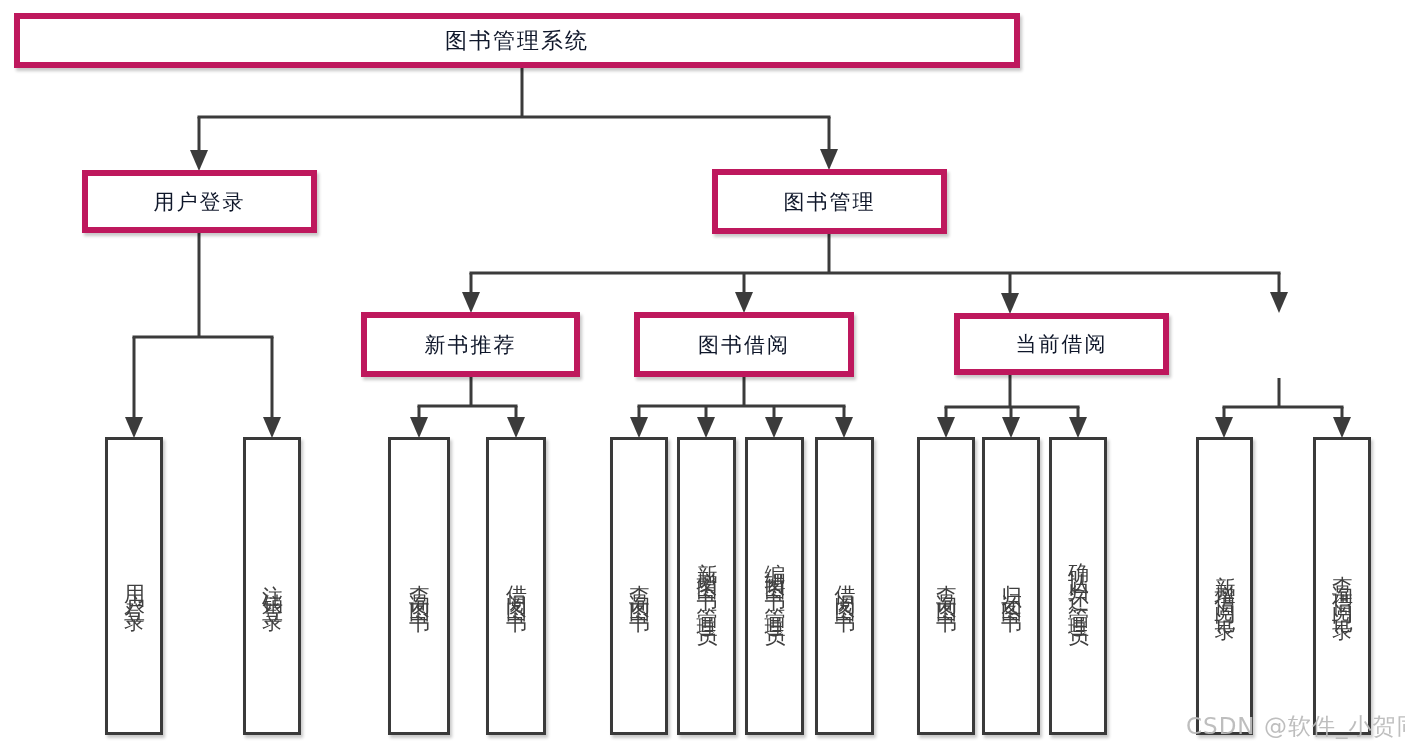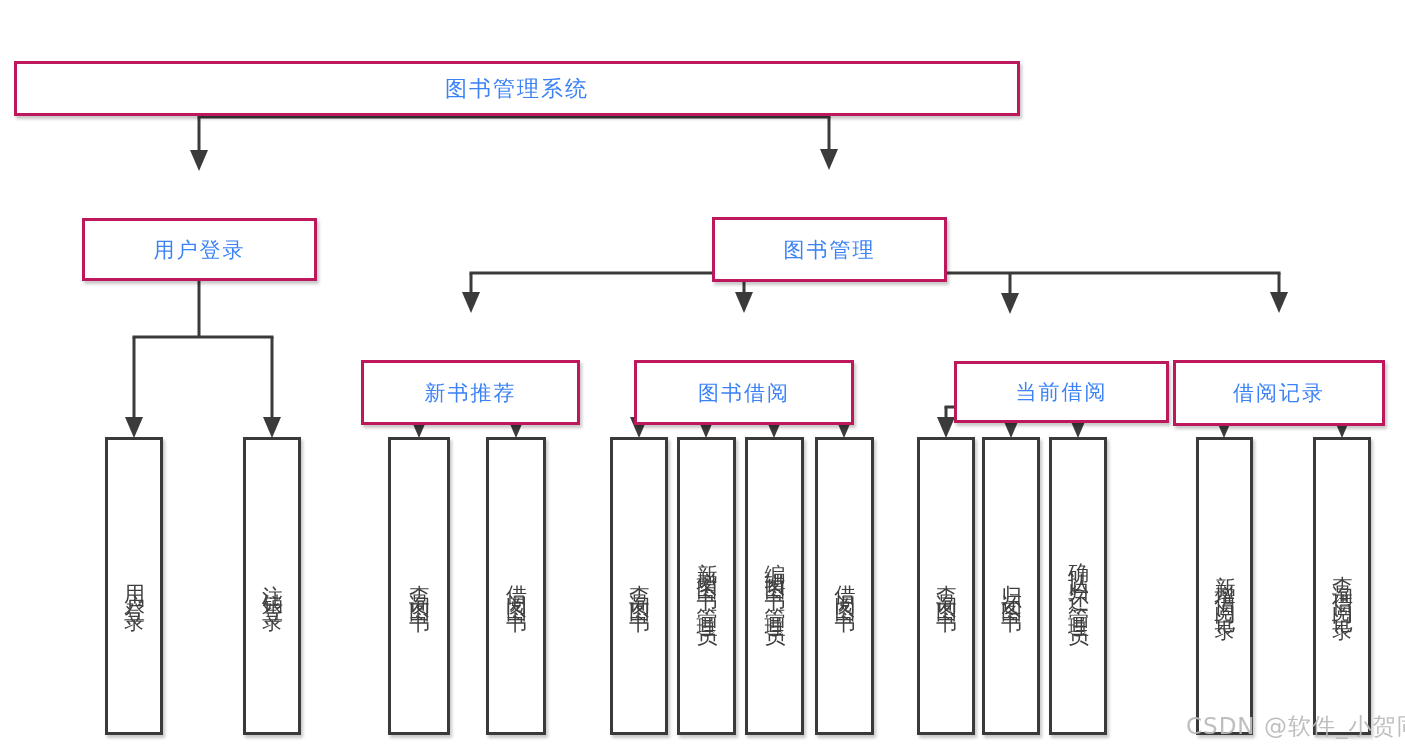--- a/index.html
+++ b/index.html
@@ -8,25 +8,25 @@
     width:1405px;height:747px;
     background:#ffffff;
     overflow:hidden;
     font-family:"DejaVu Sans","Liberation Sans",sans-serif;
   }
   .canvas svg{position:absolute;left:0;top:0;z-index:1;pointer-events:none;}
   .node{
     position:absolute;
     box-sizing:border-box;
     background:#ffffff;
-    border:3px solid #be185d;
+    border:6px solid #be185d;
     box-shadow:2px 3px 3px rgba(0,0,0,0.22);
     display:flex;align-items:center;justify-content:center;
-    font-size:21px;letter-spacing:2px;color:#3b82f6;
-    z-index:2;white-space:nowrap;margin-top:48px;
+    font-size:21px;letter-spacing:2px;color:#0f172a;
+    z-index:2;white-space:nowrap;
   }
   .node.root{font-size:22px;}
   .leaf{
     position:absolute;
     box-sizing:border-box;
     background:#ffffff;
     border:3px solid #3a3a3a;
     box-shadow:2px 3px 3px rgba(0,0,0,0.22);
     display:flex;align-items:center;justify-content:center;
     z-index:2;
@@ -110,21 +110,20 @@
     </svg>
 
   <div class="node root" style="left:14px;top:13px;width:1006px;height:55px;">图书管理系统</div>
 
   <div class="node" style="left:82px;top:170px;width:235px;height:63px;">用户登录</div>
   <div class="node" style="left:712px;top:169px;width:235px;height:65px;">图书管理</div>
 
   <div class="node" style="left:361px;top:312px;width:219px;height:65px;">新书推荐</div>
   <div class="node" style="left:634px;top:312px;width:220px;height:65px;">图书借阅</div>
   <div class="node" style="left:954px;top:313px;width:215px;height:62px;">当前借阅</div>
-  <div class="node" style="left:1173px;top:312px;width:212px;height:66px;">借阅记录</div>
 
   <div class="leaf" style="left:105px;top:437px;width:58px;height:298px;">
     <span>用户登录</span>
   </div>
   <div class="leaf" style="left:243px;top:437px;width:58px;height:298px;">
     <span>注销登录</span>
   </div>
 
   <div class="leaf" style="left:388px;top:437px;width:62px;height:298px;">
     <span>查询图书</span>

